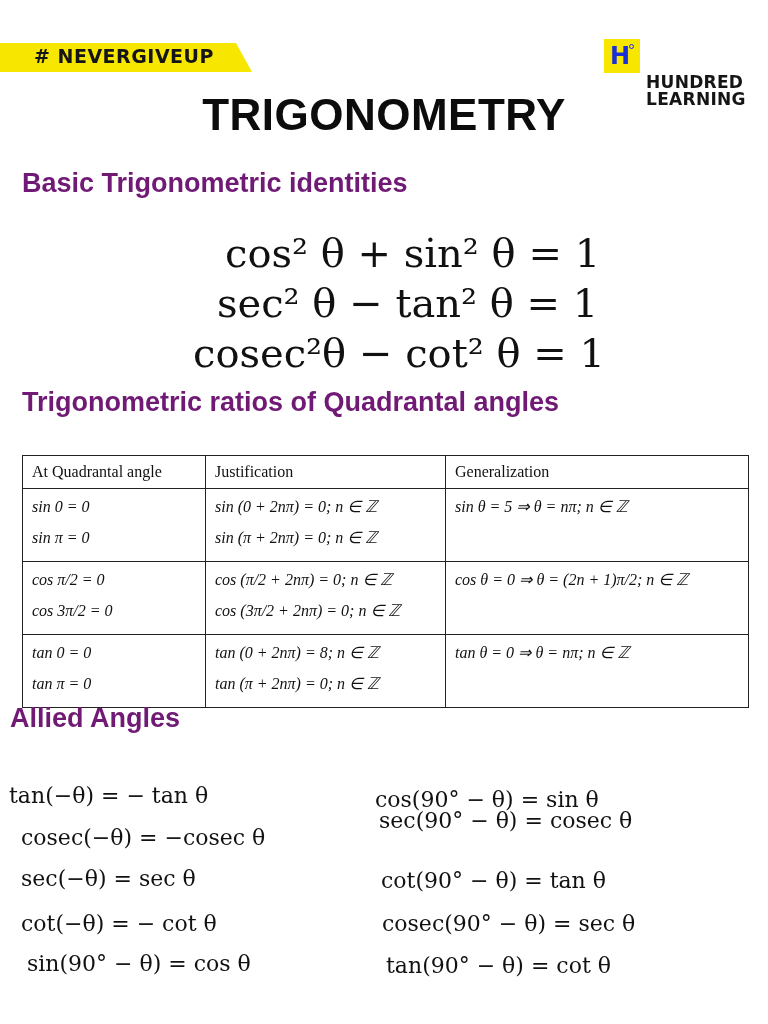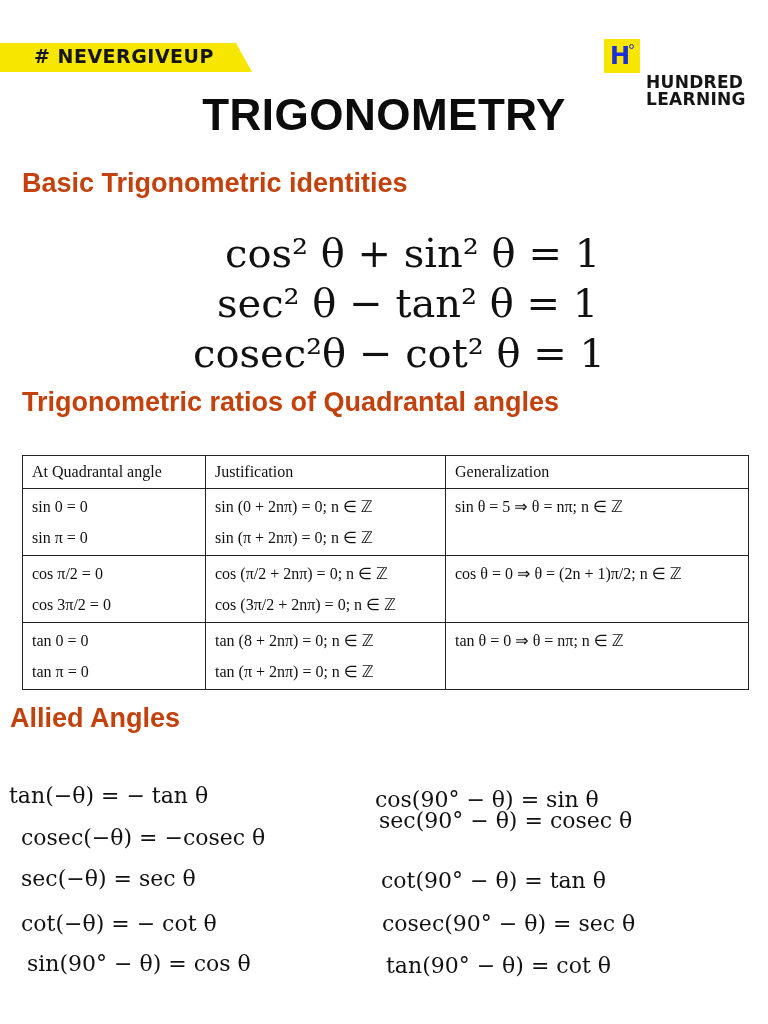--- a/index.html
+++ b/index.html
@@ -35,39 +35,39 @@
     }
 
     .title {
       position: absolute; left: 0; width: 768px; top: 90px; text-align: center;
       font-family: "Liberation Sans", sans-serif; font-weight: 700; font-size: 44px; color: #0c0c0c;
       letter-spacing: 0.5px;
     }
 
     .section-heading {
       position: absolute; left: 22px; font-family: "Liberation Sans", sans-serif; font-weight: 700;
-      font-size: 27px; color: #c2410c;
+      font-size: 27px; color: #701a75;
     }
 
     .math {
       font-family: "DejaVu Serif", serif; color: #111; white-space: nowrap;
     }
     .basic { position: absolute; left: 0; width: 768px; top: 222px; }
     .basic .row { position: absolute; font-size: 40px; }
 
     table.quad {
       position: absolute; left: 22px; top: 455px; width: 727px; border-collapse: collapse;
       font-family: "Liberation Serif", serif; font-size: 16px; color: #111;
     }
     table.quad td, table.quad th {
       border: 1.3px solid #222; padding: 4px 9px; text-align: left; vertical-align: top; font-weight: 400;
     }
     table.quad th { height: 33px; vertical-align: middle; font-size: 16px; }
     table.quad td .line { height: 31px; line-height: 31px; white-space: nowrap; }
-    table.quad td { padding-top: 2px; padding-bottom: 2px; }
+    table.quad td { padding-top: 2px; padding-bottom: 8px; font-style: italic; }
 
     .allied { position: absolute; font-size: 22px; }
   </style>
 </head>
 <body>
 
 <div class="banner">
   <span># NEVERGIVEUP</span>
 </div>
 
@@ -128,21 +128,21 @@
       <td>
         <div class="line">cos θ = 0 ⇒ θ = (2n + 1)π/2; n ∈ ℤ</div>
       </td>
     </tr>
     <tr>
       <td>
         <div class="line">tan 0 = 0</div>
         <div class="line">tan π = 0</div>
       </td>
       <td>
-        <div class="line">tan (8 + 2nπ) = 0; n ∈ ℤ</div>
+        <div class="line">tan (0 + 2nπ) = 8; n ∈ ℤ</div>
         <div class="line">tan (π + 2nπ) = 0; n ∈ ℤ</div>
       </td>
       <td>
         <div class="line">tan θ = 0 ⇒ θ = nπ; n ∈ ℤ</div>
       </td>
     </tr>
   </tbody>
 </table>
 
 <h2 class="section-heading" style="top:703px; left:10px;">Allied Angles</h2>

